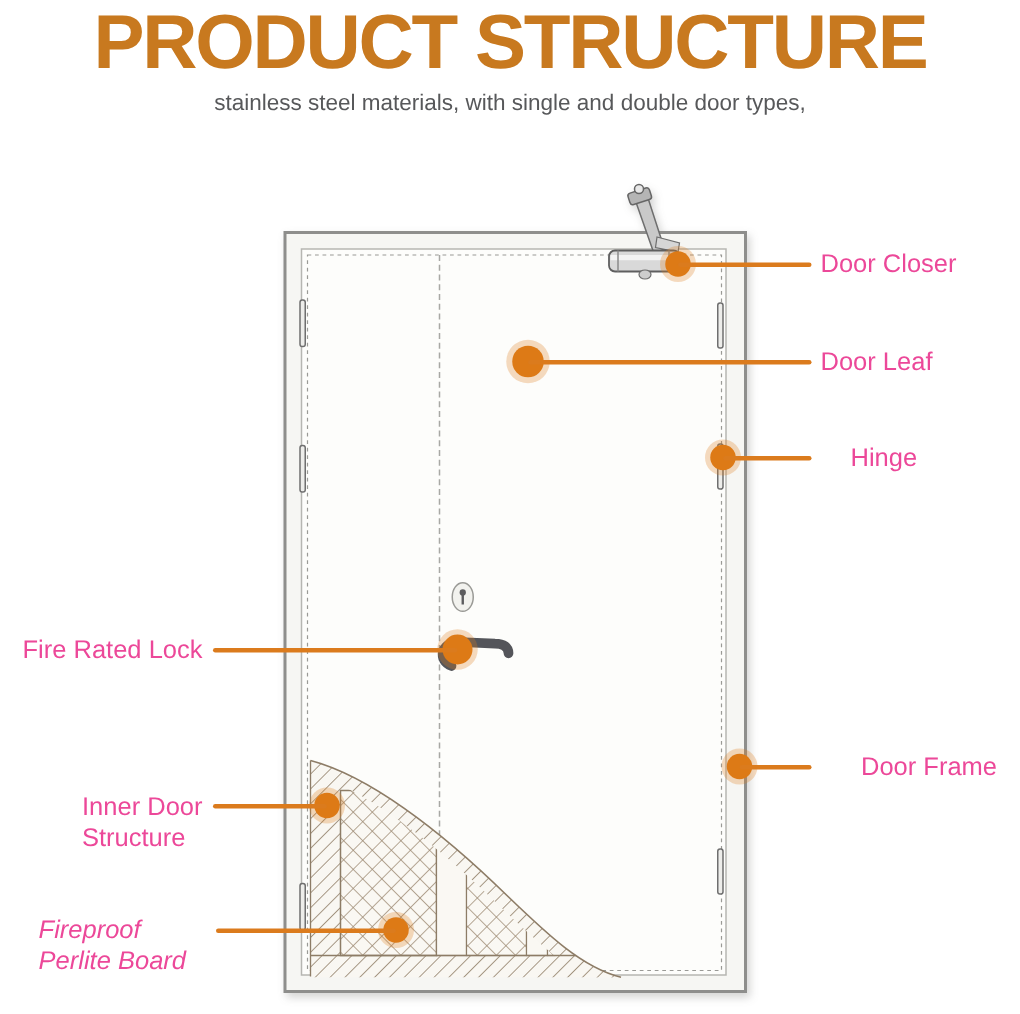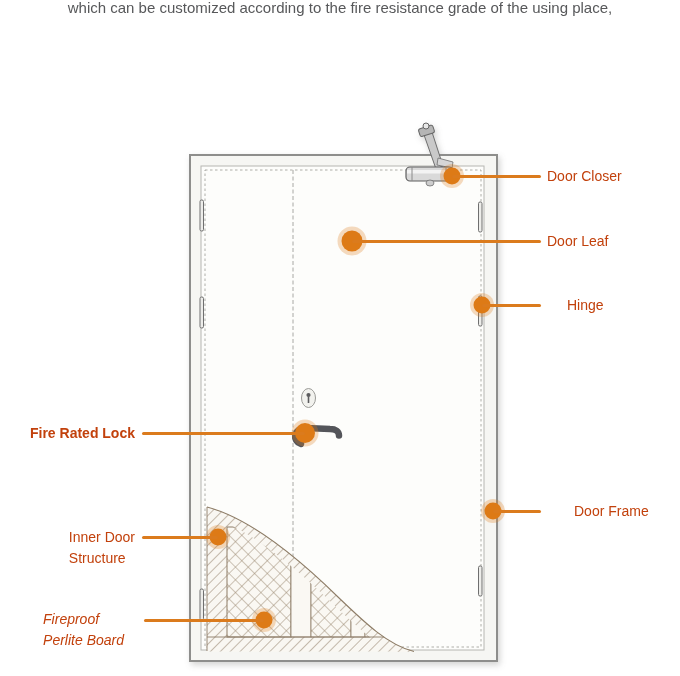--- a/index.html
+++ b/index.html
@@ -18,35 +18,36 @@
   .desc div{white-space:nowrap;}
   
   .stage{position:absolute;inset:0;}
   .door-svg{position:absolute;left:0;top:0;filter:drop-shadow(2px 3px 3px rgba(60,60,55,.22));}
   
   .halo,.cdot,.cline,.clabel{position:absolute;}
   .halo{border-radius:50%;background:rgba(223,125,29,.28);transform:translate(-50%,-50%);}
   .cdot{border-radius:50%;background:#DD7A16;transform:translate(-50%,-50%);}
   .cline{height:3px;background:#DB7B1D;border-radius:2px;}
   .clabel{
-    font-size:14px;line-height:21px;color:#c2410c;white-space:pre-line;
+    font-size:17px;line-height:21px;color:#ec4899;white-space:pre-line;
     transform:translateY(-50%);
   }
   .clabel.r{text-align:left;}
-  .clabel.l{text-align:center;font-weight:bold;}
+  .clabel.l{text-align:center;}
   .clabel.lc{text-align:left;}
 </style>
 </head>
 <body>
 
 <div class="canvas">
 
   <div class="hdr">
+    <h1 class="title">PRODUCT STRUCTURE</h1>
     <div class="desc">
-      <div>which can be customized according to the fire resistance grade of the using place,</div>
+      <div>stainless steel materials, with single and double door types,</div>
     </div>
   </div>
 
   <div class="stage">
     <svg class="door-svg" width="680" height="676" viewBox="0 0 680 676">
       <defs>
         <pattern id="diag" width="7" height="7" patternUnits="userSpaceOnUse" patternTransform="rotate(45)">
           <rect width="7" height="7" fill="#f9f7f2"></rect>
           <line x1="0" y1="0" x2="0" y2="7" stroke="#96846e" stroke-width="1.1"></line>
         </pattern>

